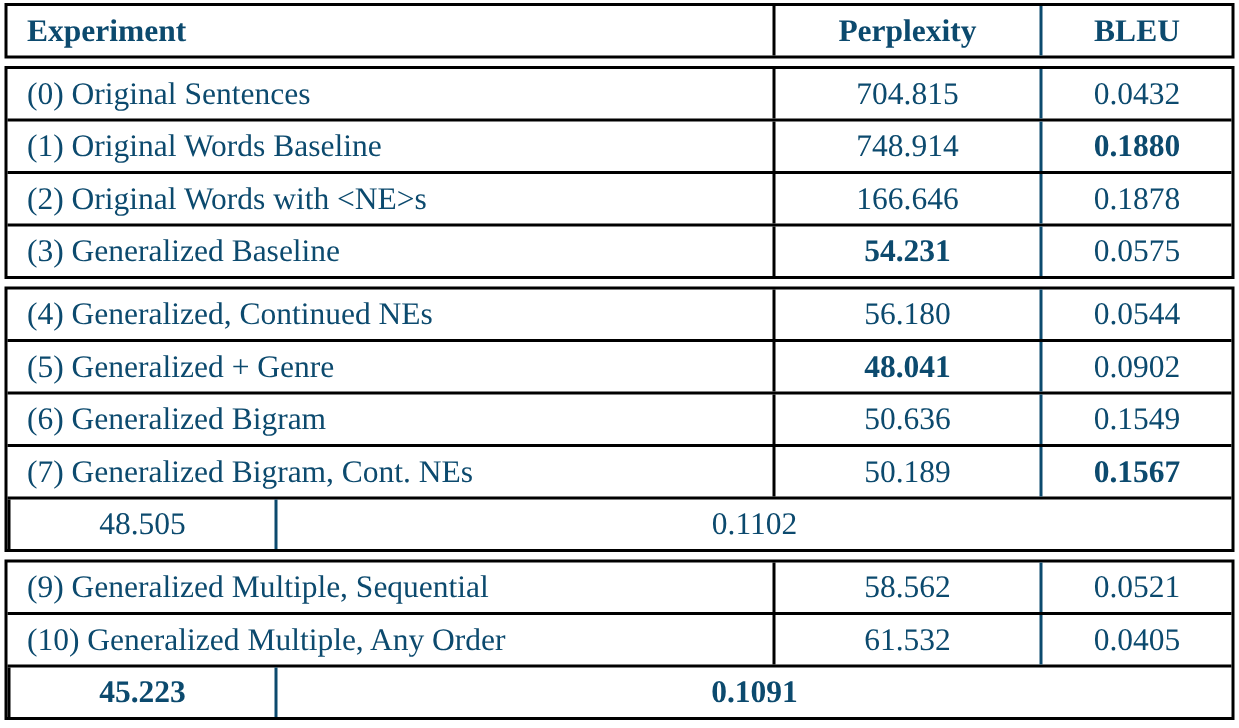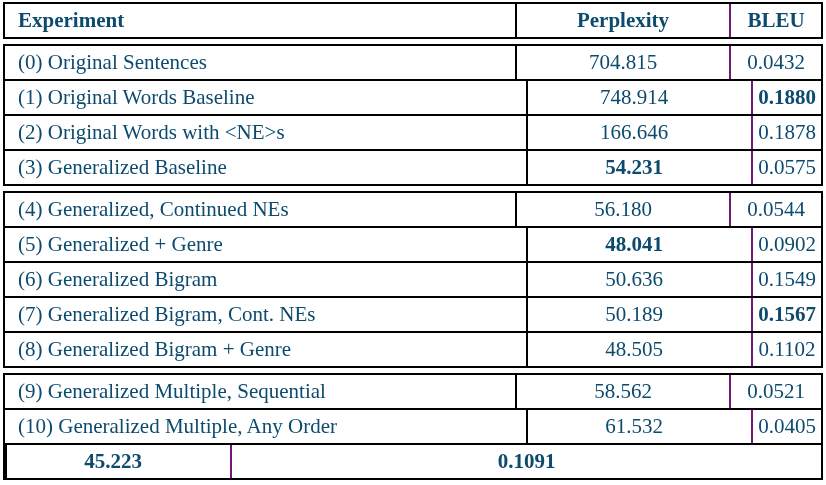--- a/index.html
+++ b/index.html
@@ -24,42 +24,41 @@
     margin-bottom: 5px;
     background: #ffffff;
   }
   .trow {
     display: flex;
     align-items: stretch;
     height: 33px;
   }
   .trow + .trow {
     border-top: 2px solid #000000;
-    gap: 11px;
   }
   .cell {
     line-height: 33px;
     white-space: nowrap;
     overflow: hidden;
     box-sizing: border-box;
   }
   .c-exp {
     width: 510px;
     padding-left: 13px;
     text-align: left;
   }
   .c-ppl {
-    width: 214px;
+    width: 178px;
     text-align: center;
     border-left: 2px solid #000000;
   }
   .c-bleu {
     flex: 1;
     text-align: center;
-    border-left: 2px solid #701a75;
+    border-left: 2px solid #0c4a6e;
   }
   .header-row .cell {
     font-weight: bold;
   }
   .bold {
     font-weight: bold;
   }
 </style>
 </head>
 <body>
@@ -112,21 +111,20 @@
       <div class="cell c-exp">(6) Generalized Bigram</div>
       <div class="cell c-ppl">50.636</div>
       <div class="cell c-bleu">0.1549</div>
     </div>
     <div class="trow">
       <div class="cell c-exp">(7) Generalized Bigram, Cont. NEs</div>
       <div class="cell c-ppl">50.189</div>
       <div class="cell c-bleu bold">0.1567</div>
     </div>
     <div class="trow">
-      <div class="cell c-exp">(8) Generalized Bigram + Genre</div>
       <div class="cell c-ppl">48.505</div>
       <div class="cell c-bleu">0.1102</div>
     </div>
   </div>
 
   <div class="section">
     <div class="trow">
       <div class="cell c-exp">(9) Generalized Multiple, Sequential</div>
       <div class="cell c-ppl">58.562</div>
       <div class="cell c-bleu">0.0521</div>

